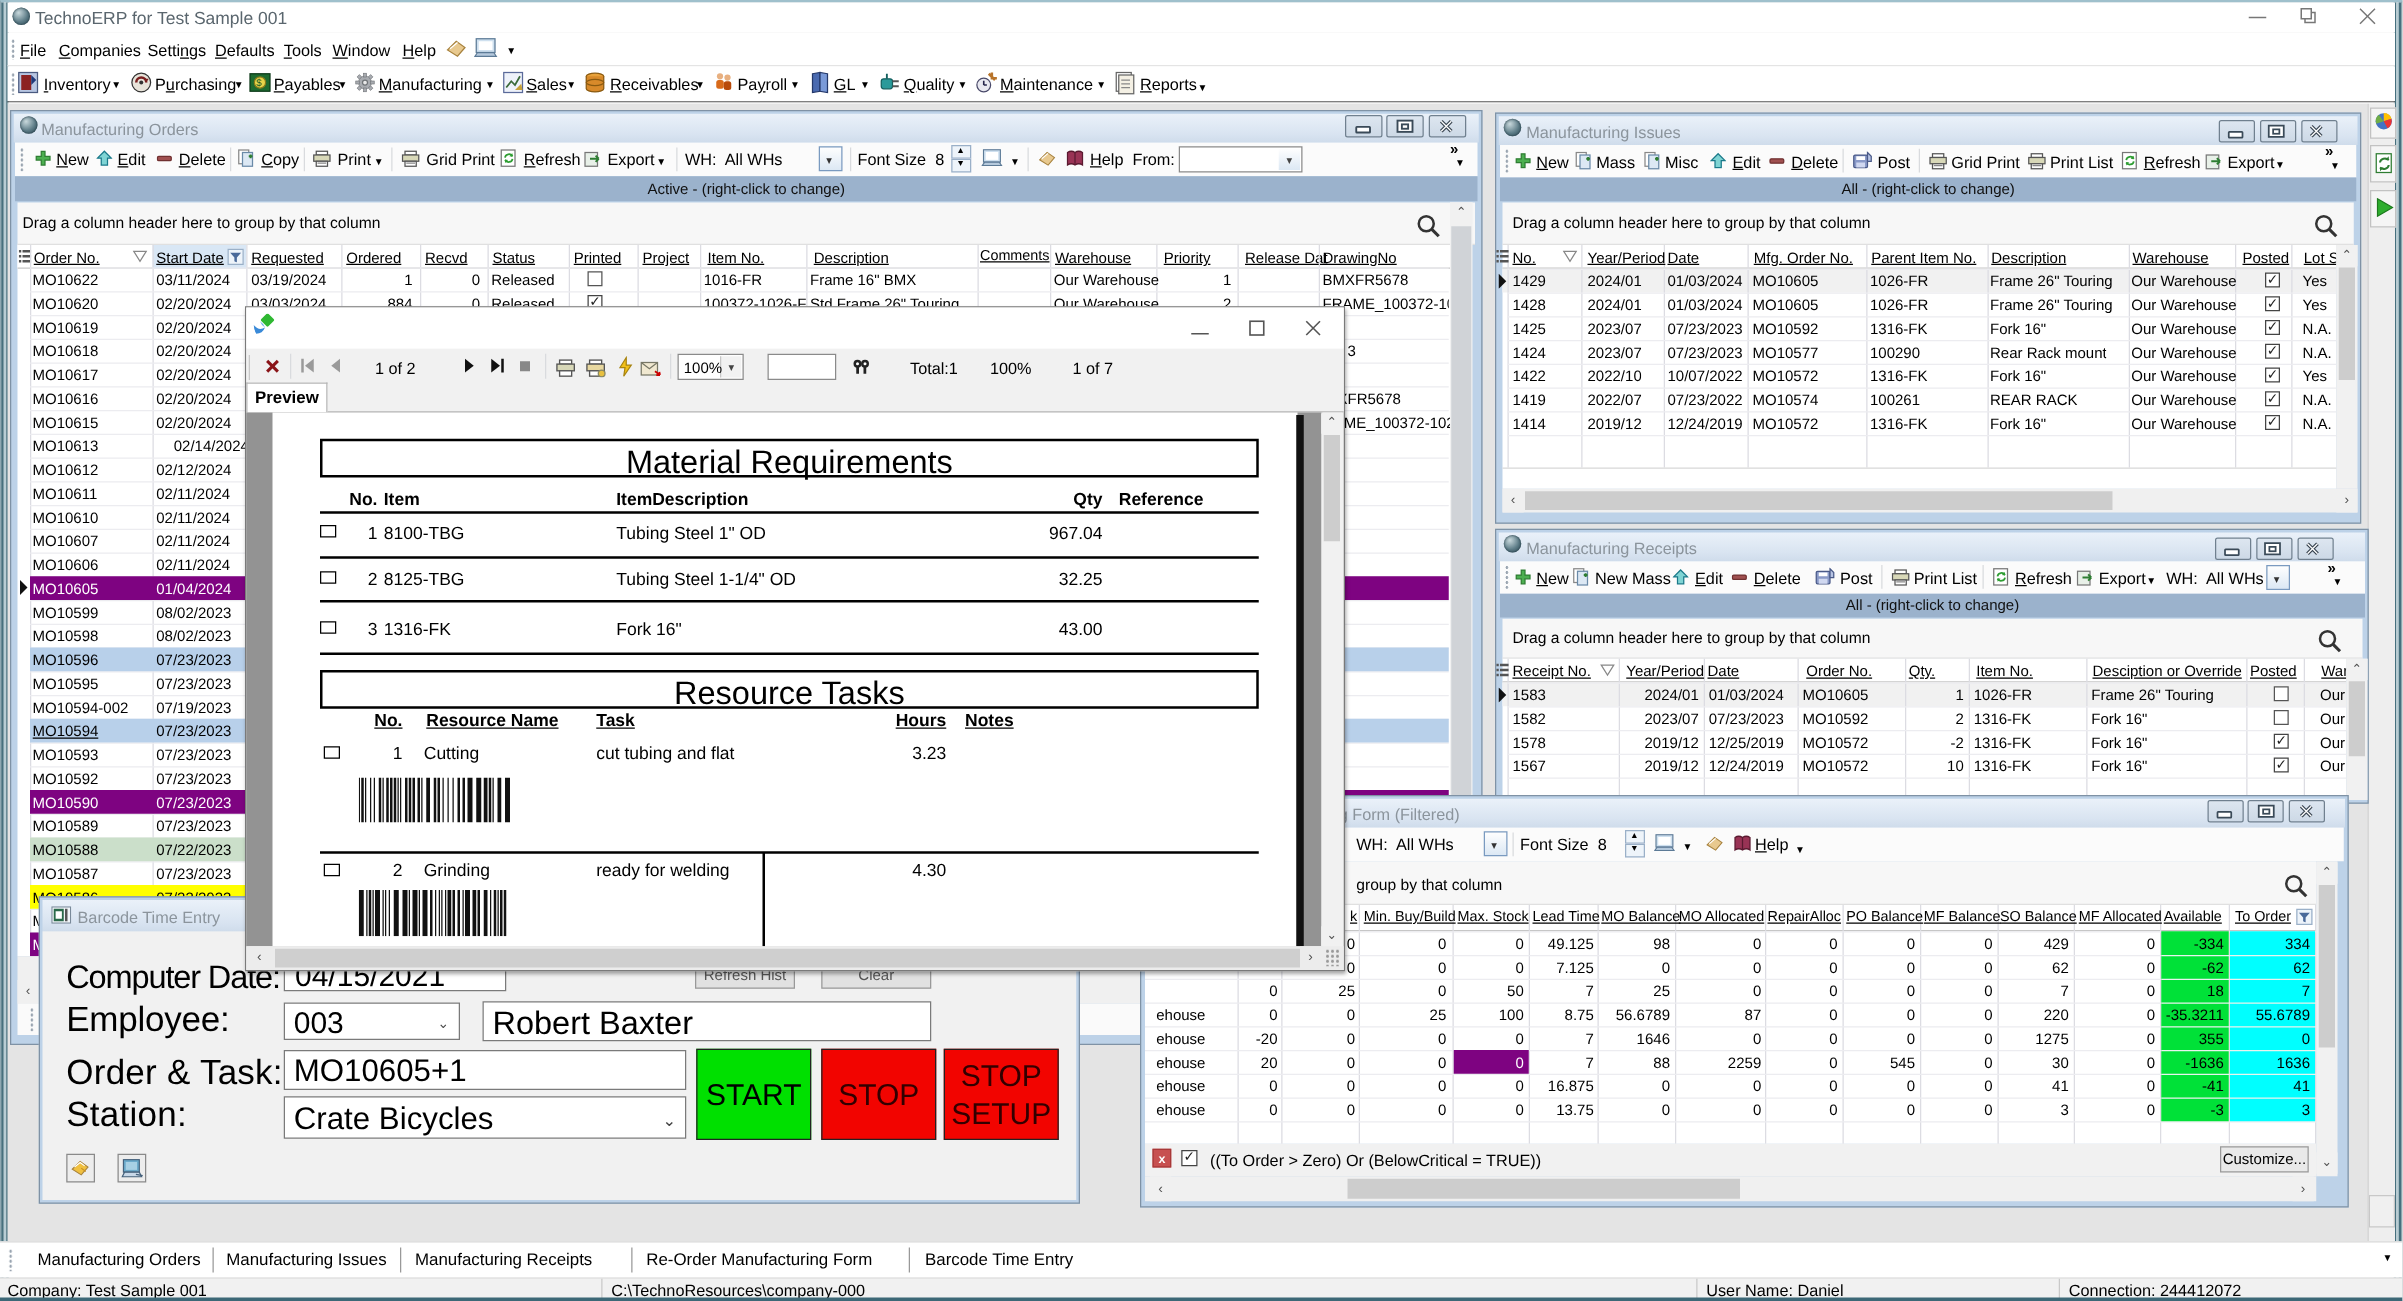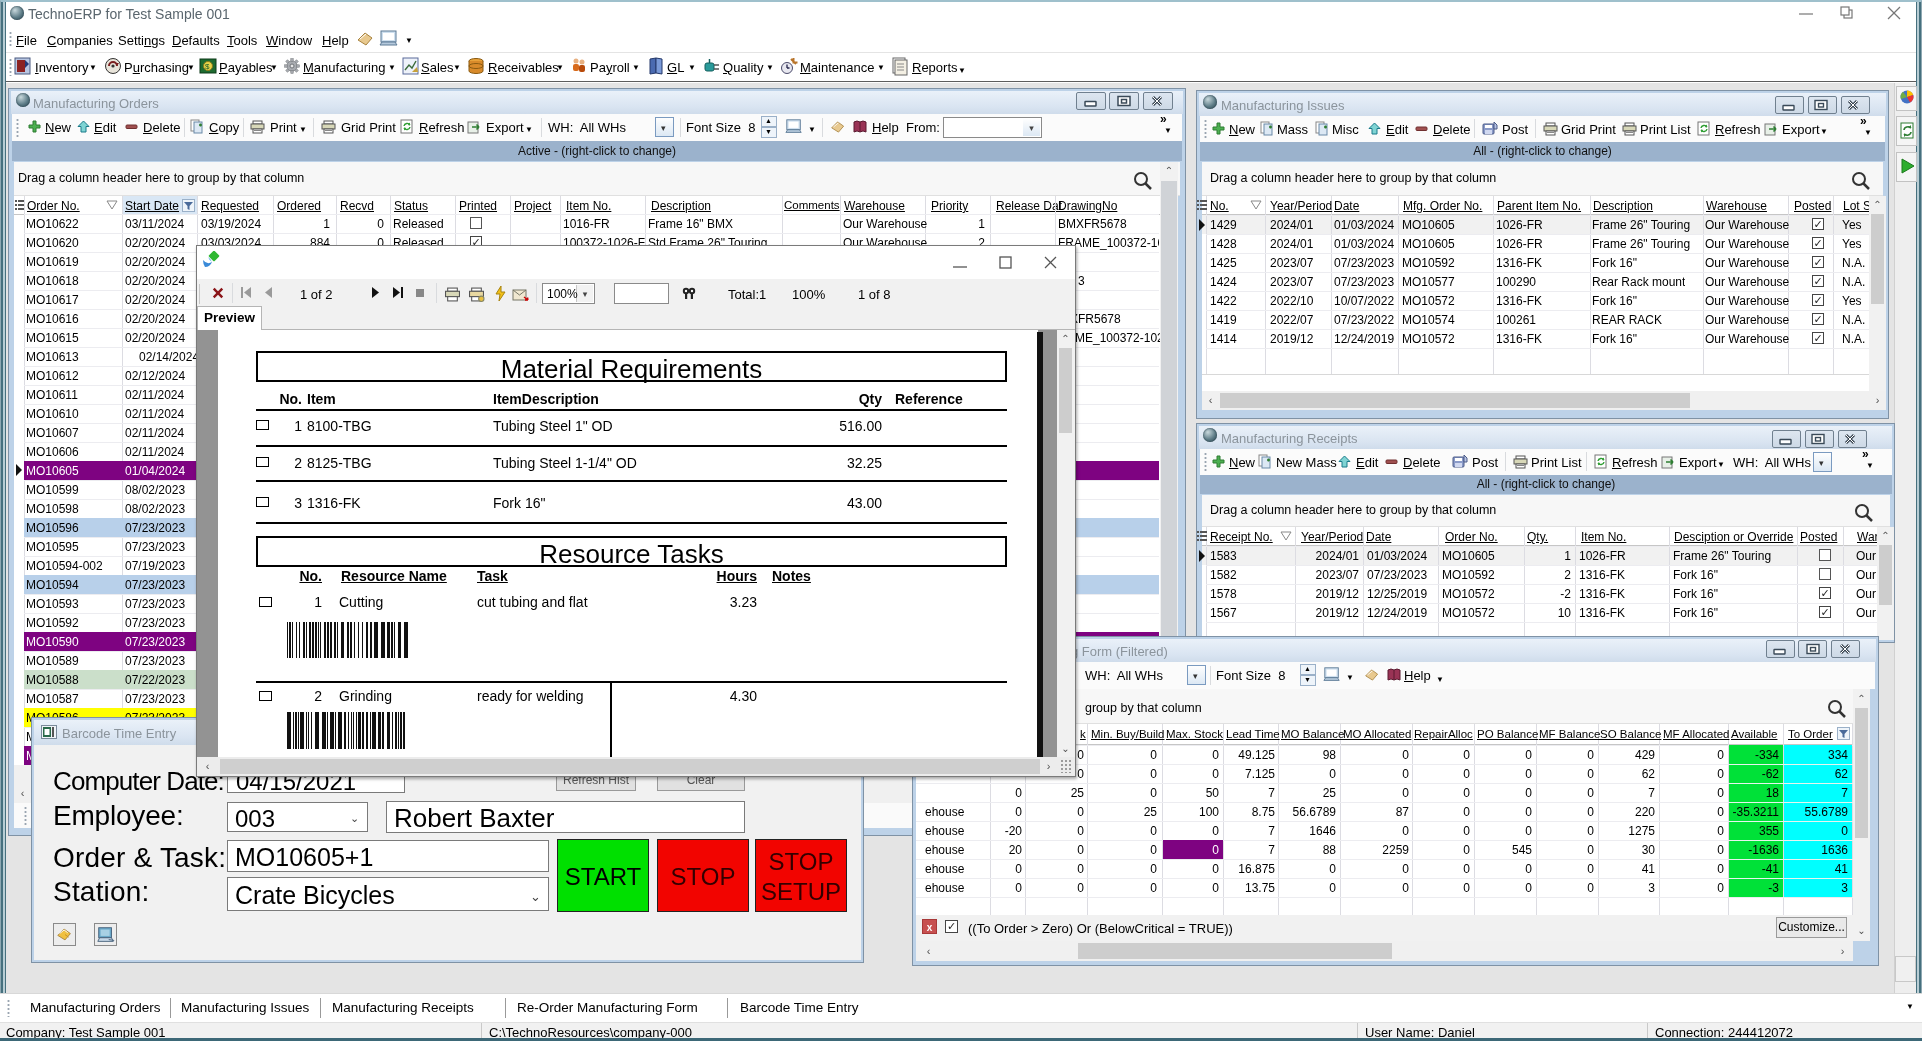--- a/index.html
+++ b/index.html
@@ -439,21 +439,21 @@
 <div class="cell" style="left:26px;top:502px;">MO10598</div>
 <div class="cell" style="left:125px;top:502px;">08/02/2023</div>
 <div class="abs" style="left:24px;top:518px;width:1135px;height:19px;background:#b8d0ea;"></div>
 <div class="cell" style="left:26px;top:521px;">MO10596</div>
 <div class="cell" style="left:125px;top:521px;">07/23/2023</div>
 <div class="cell" style="left:26px;top:540px;">MO10595</div>
 <div class="cell" style="left:125px;top:540px;">07/23/2023</div>
 <div class="cell" style="left:26px;top:559px;">MO10594-002</div>
 <div class="cell" style="left:125px;top:559px;">07/19/2023</div>
 <div class="abs" style="left:24px;top:575px;width:1135px;height:19px;background:#b8d0ea;"></div>
-<div class="cell" style="left:26px;top:578px;">MO10594</div>
+<div class="cell" style="left:26px;top:578px;text-decoration:underline;">MO10594</div>
 <div class="cell" style="left:125px;top:578px;">07/23/2023</div>
 <div class="cell" style="left:26px;top:597px;">MO10593</div>
 <div class="cell" style="left:125px;top:597px;">07/23/2023</div>
 <div class="cell" style="left:26px;top:616px;">MO10592</div>
 <div class="cell" style="left:125px;top:616px;">07/23/2023</div>
 <div class="abs" style="left:24px;top:632px;width:1135px;height:19px;background:#7e0381;"></div>
 <div class="cell" style="left:26px;top:635px;color:#fff;">MO10590</div>
 <div class="cell" style="left:125px;top:635px;color:#fff;">07/23/2023</div>
 <div class="cell" style="left:26px;top:654px;">MO10589</div>
 <div class="cell" style="left:125px;top:654px;">07/23/2023</div>
@@ -1217,40 +1217,40 @@
           <circle cx="5" cy="5" r="3.2"></circle>
           <circle cx="11" cy="5" r="3.2"></circle>
           <rect x="4" y="5" width="2.2" height="8"></rect>
           <rect x="9.8" y="5" width="2.2" height="8"></rect>
         </g>
         <circle cx="5" cy="5" r="1.2" fill="#fff"></circle>
         <circle cx="11" cy="5" r="1.2" fill="#fff"></circle>
       </svg>
 <div class="txt" style="left:728px;top:287px;font-size:13px;">Total:1</div>
 <div class="txt" style="left:792px;top:287px;font-size:13px;">100%</div>
-<div class="txt" style="left:858px;top:287px;font-size:13px;">1 of 8</div>
+<div class="txt" style="left:858px;top:287px;font-size:13px;">1 of 7</div>
 <div class="abs" style="left:197px;top:307px;width:878px;height:23px;background:#f1f1f1;border-bottom:1px solid #b5b5b5;"></div>
 <div class="abs" style="left:197px;top:306px;width:65px;height:24px;background:#fff;border:1px solid #b5b5b5;border-bottom:0;"></div>
 <div class="txt" style="left:204px;top:310px;font-size:13.5px;font-weight:bold;">Preview</div>
 <div class="abs" style="left:197px;top:330px;width:861px;height:427px;background:#939393;"></div>
 <div class="abs" style="left:218px;top:330px;width:820px;height:427px;background:#fff;"></div>
 <div class="abs" style="left:1037px;top:332px;width:6px;height:425px;background:#111;"></div>
 <div class="abs" style="left:256px;top:351px;width:751px;height:31px;border:2px solid #000;background:#fff;"></div>
 <div class="abs txt" style="left:256px;top:354px;width:751px;text-align:center;font-size:26px;">Material Requirements</div>
 <div class="txt r" style="left:262px;top:391px;width:40px;font-size:14px;font-weight:bold;">No.</div>
 <div class="txt" style="left:307px;top:391px;font-size:14px;font-weight:bold;">Item</div>
 <div class="txt" style="left:493px;top:391px;font-size:14px;font-weight:bold;">ItemDescription</div>
 <div class="txt r" style="left:822px;top:391px;width:60px;font-size:14px;font-weight:bold;">Qty</div>
 <div class="txt" style="left:895px;top:391px;font-size:14px;font-weight:bold;">Reference</div>
 <div class="abs" style="left:256px;top:409px;width:751px;height:2px;background:#000;"></div>
 <div class="abs" style="left:256px;top:420px;width:13px;height:10px;border:1.5px solid #000;"></div>
 <div class="txt r" style="left:262px;top:418px;width:40px;font-size:14px;">1</div>
 <div class="txt" style="left:307px;top:418px;font-size:14px;">8100-TBG</div>
 <div class="txt" style="left:493px;top:418px;font-size:14px;">Tubing Steel 1" OD</div>
-<div class="txt r" style="left:822px;top:418px;width:60px;font-size:14px;">516.00</div>
+<div class="txt r" style="left:822px;top:418px;width:60px;font-size:14px;">967.04</div>
 <div class="abs" style="left:256px;top:445px;width:751px;height:1.5px;background:#000;"></div>
 <div class="abs" style="left:256px;top:457px;width:13px;height:10px;border:1.5px solid #000;"></div>
 <div class="txt r" style="left:262px;top:455px;width:40px;font-size:14px;">2</div>
 <div class="txt" style="left:307px;top:455px;font-size:14px;">8125-TBG</div>
 <div class="txt" style="left:493px;top:455px;font-size:14px;">Tubing Steel 1-1/4" OD</div>
 <div class="txt r" style="left:822px;top:455px;width:60px;font-size:14px;">32.25</div>
 <div class="abs" style="left:256px;top:480px;width:751px;height:1.5px;background:#000;"></div>
 <div class="abs" style="left:256px;top:497px;width:13px;height:10px;border:1.5px solid #000;"></div>
 <div class="txt r" style="left:262px;top:495px;width:40px;font-size:14px;">3</div>
 <div class="txt" style="left:307px;top:495px;font-size:14px;">1316-FK</div>

